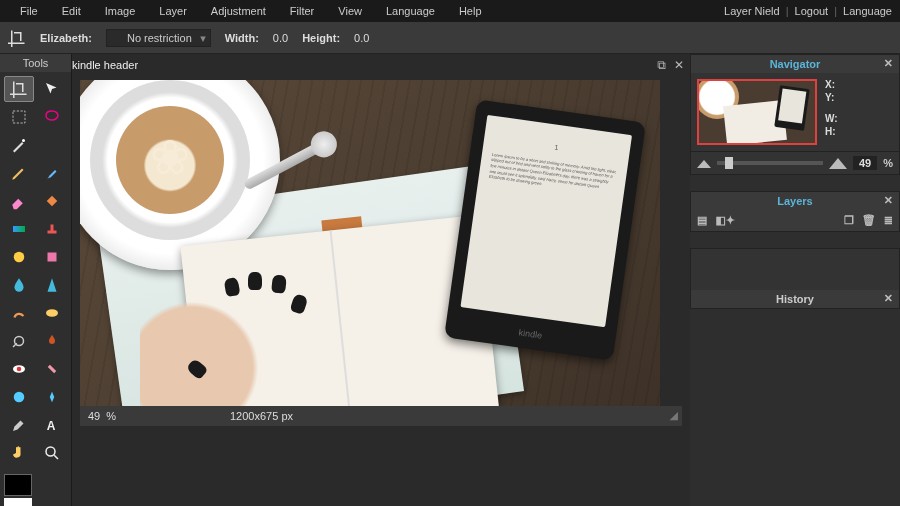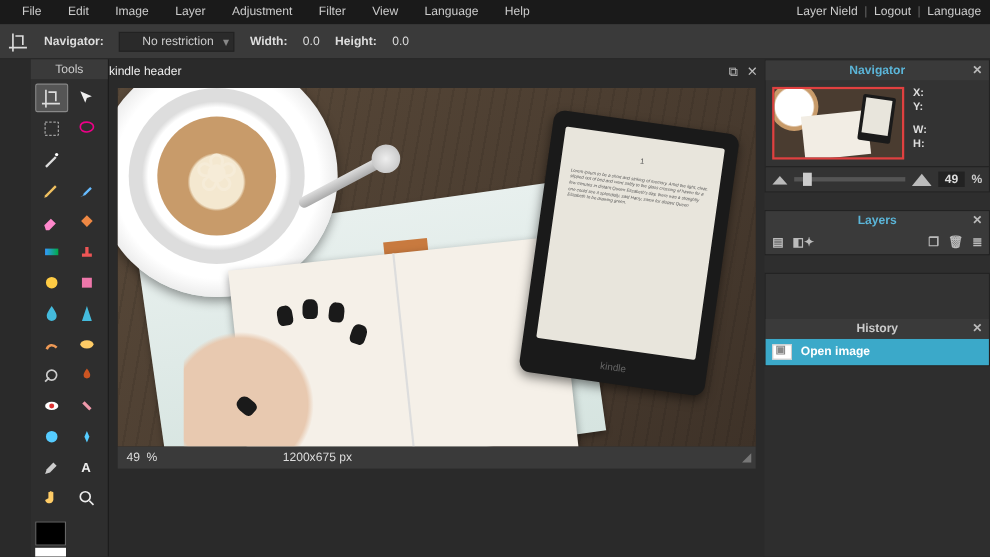--- a/index.html
+++ b/index.html
@@ -18,21 +18,21 @@
 .optbar .tool-ico { width: 18px; height: 18px; }
 .optbar .lbl { font-weight: bold; color: #ddd; }
 .optbar .val { color: #ddd; }
 .optbar .select { background: #2a2a2a; border: 1px solid #222; padding: 2px 18px 2px 20px; color: #ccc; position: relative; }
 .optbar .select::after { content: "▾"; position: absolute; right: 4px; color: #888; }
 
 
 .main { display: flex; height: calc(506px - 22px - 32px); }
 
 
-.tools-wrap { width: 72px; background: #2e2e2e; display: flex; flex-direction: column; border-right: 1px solid #1a1a1a; margin-left: 28px; }
+.tools-wrap { width: 72px; background: #2e2e2e; display: flex; flex-direction: column; border-right: 1px solid #1a1a1a; }
 .tools-title { text-align: center; padding: 3px 0; background: #3a3a3a; color: #ccc; font-size: 11px; }
 .tools-grid { display: grid; grid-template-columns: 1fr 1fr; gap: 2px; padding: 4px; }
 .tool { width: 30px; height: 26px; display: flex; align-items: center; justify-content: center; cursor: pointer; border-radius: 2px; }
 .tool.active { background: #555; border: 1px solid #888; }
 .swatches { padding: 4px; }
 .swatch-fg { width: 28px; height: 22px; background: #000; border: 1px solid #666; }
 .swatch-bg { width: 28px; height: 10px; background: #fff; margin-top: 2px; }
 
 
 .canvas-area { flex: 1; display: flex; flex-direction: column; background: #2a2a2a; }
@@ -121,21 +121,21 @@
     <span>Language</span>
   </div>
 </div>
 
 <div class="optbar">
   <span class="tool-ico">
     <svg class="ico" viewBox="0 0 24 24">
         <path d="M6 2v16h16v2H6v4H4v-4H0v-2h4V2h2zm12 2v12h-2V6H8V4h10z" fill="#ddd"></path>
       </svg>
   </span>
-  <span class="lbl">Navigator:</span>
+  <span class="lbl">Elizabeth:</span>
   <span class="select">No restriction</span>
   <span class="lbl">Width:</span>
   <span class="val">0.0</span>
   <span class="lbl">Height:</span>
   <span class="val">0.0</span>
 </div>
 
 <div class="main">
 
   <div class="tools-wrap">
@@ -389,22 +389,16 @@
           <span>≣</span>
         </div>
       </div>
     </div>
 
     <div class="panel">
       <div class="panel-head gray">
         <span>History</span>
         <span class="close">✕</span>
       </div>
-      <div class="history-body">
-        <div class="history-row">
-          <span class="hist-ico"></span>
-          <span>Open image</span>
-        </div>
-      </div>
     </div>
 
   </div>
 </div>
 
 </body></html>

